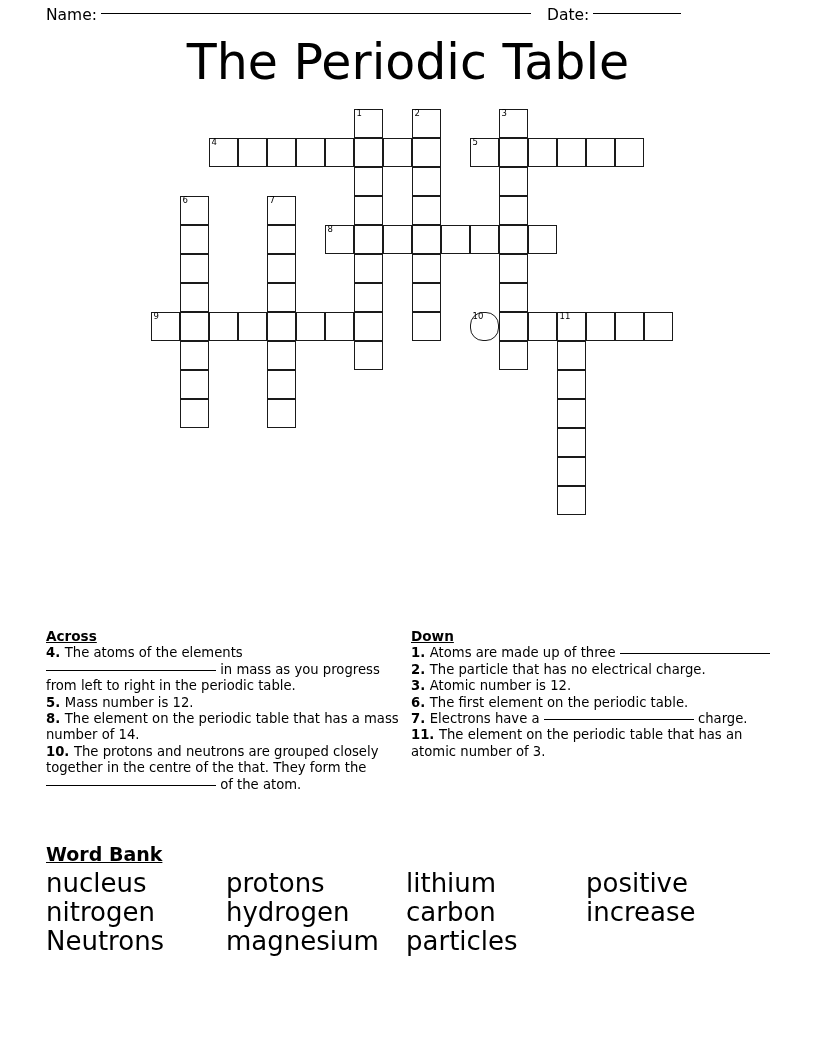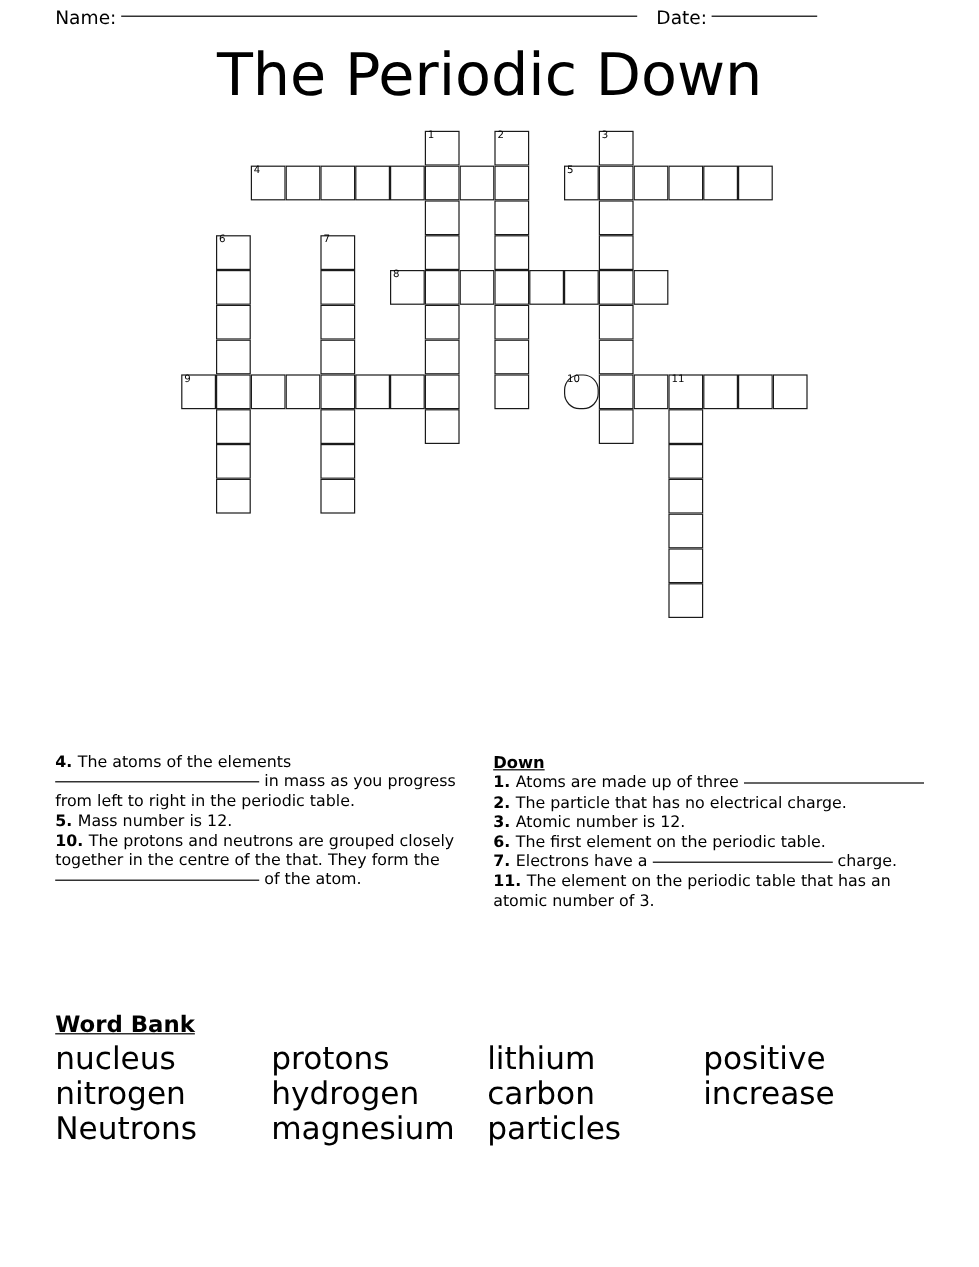--- a/index.html
+++ b/index.html
@@ -133,21 +133,21 @@
 <body>
 
 <div class="header-line">
   <span class="hdr-label">Name:</span>
   <span class="hdr-rule name-rule"></span>
   <span class="date-gap"></span>
   <span class="hdr-label">Date:</span>
   <span class="hdr-rule date-rule"></span>
 </div>
 
-<div class="puzzle-title">The Periodic Down</div>
+<div class="puzzle-title">The Periodic Table</div>
 
 <div id="grid-area">
     <div class="cell" style="left: 354px; top: 109px;">
       <span class="num">1</span>
     </div>
     <div class="cell" style="left: 354px; top: 138px;"></div>
     <div class="cell" style="left: 354px; top: 167px;"></div>
     <div class="cell" style="left: 354px; top: 196px;"></div>
     <div class="cell" style="left: 354px; top: 225px;"></div>
     <div class="cell" style="left: 354px; top: 254px;"></div>
@@ -236,23 +236,25 @@
     <div class="cell" style="left: 644px; top: 312px;"></div>
     <div class="cell" style="left: 557px; top: 341px;"></div>
     <div class="cell" style="left: 557px; top: 370px;"></div>
     <div class="cell" style="left: 557px; top: 399px;"></div>
     <div class="cell" style="left: 557px; top: 428px;"></div>
     <div class="cell" style="left: 557px; top: 457px;"></div>
     <div class="cell" style="left: 557px; top: 486px;"></div>
   </div>
 
 <div class="clues across">
+  <span class="clues-head">Across</span>
   <div id="across-list">
       <p class="clue"><b>4. </b><span>The atoms of the elements</span> <span class="blank-rule w170"></span><span> in mass as you progress from left to right in the periodic table.</span></p>
       <p class="clue"><b>5. </b><span>Mass number is 12.</span></p>
+      <p class="clue"><b>8. </b><span>The element on the periodic table that has a mass number of 14.</span></p>
       <p class="clue"><b>10. </b><span>The protons and neutrons are grouped closely together in the centre of the that. They form the</span> <span class="blank-rule w170"></span><span> of the atom.</span></p>
     </div>
 </div>
 
 <div class="clues down">
   <span class="clues-head">Down</span>
   <div id="down-list">
       <p class="clue"><b>1. </b><span>Atoms are made up of three</span> <span class="blank-rule w150"></span></p>
       <p class="clue"><b>2. </b><span>The particle that has no electrical charge.</span></p>
       <p class="clue"><b>3. </b><span>Atomic number is 12.</span></p>

